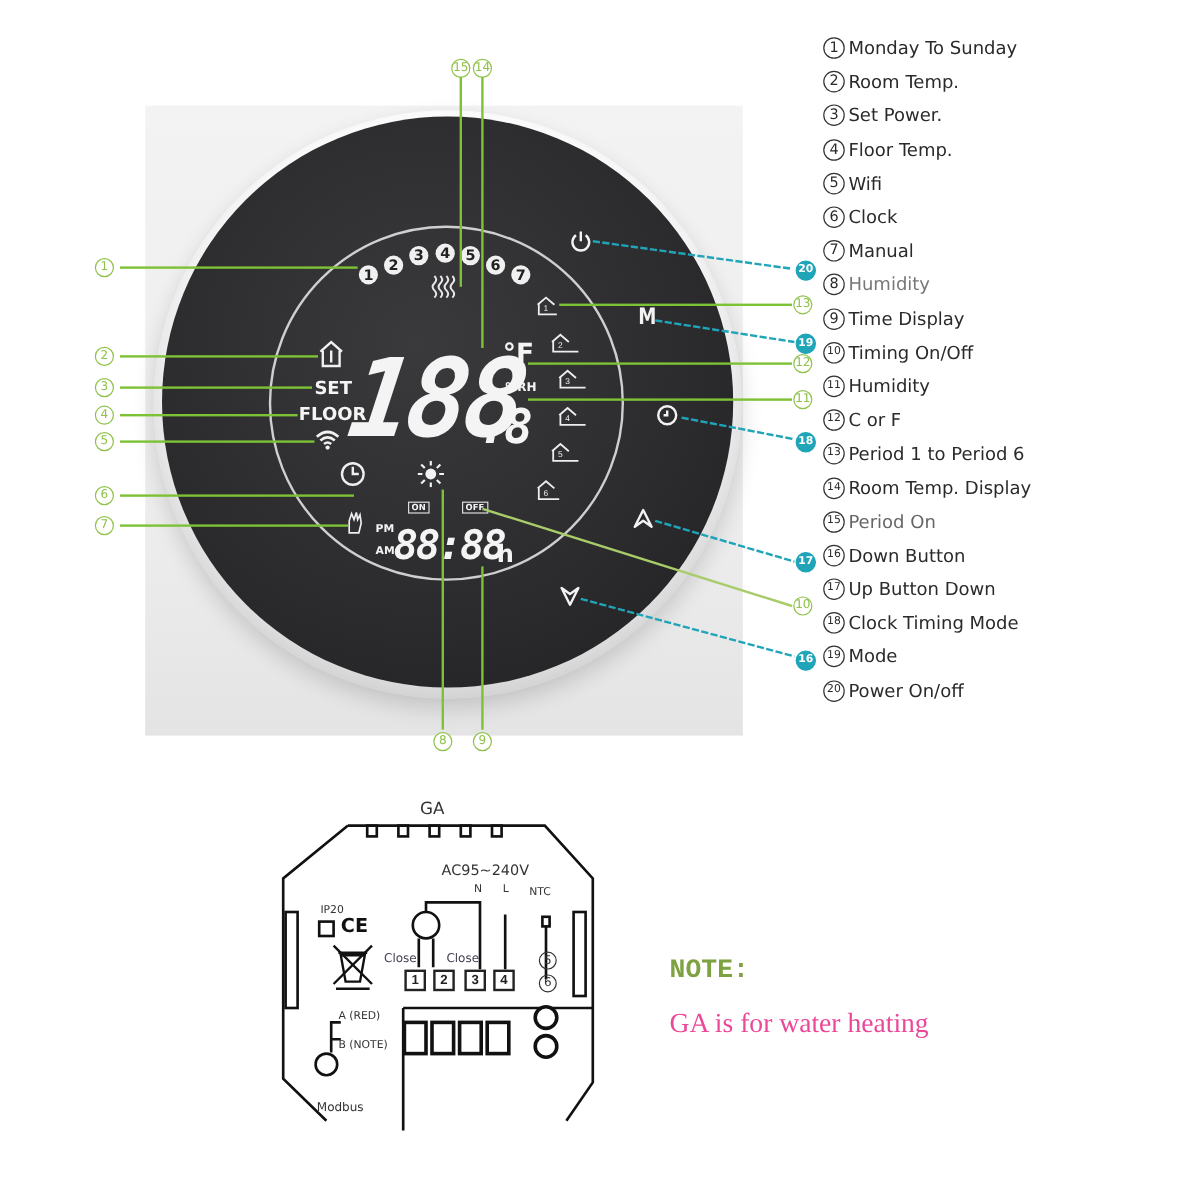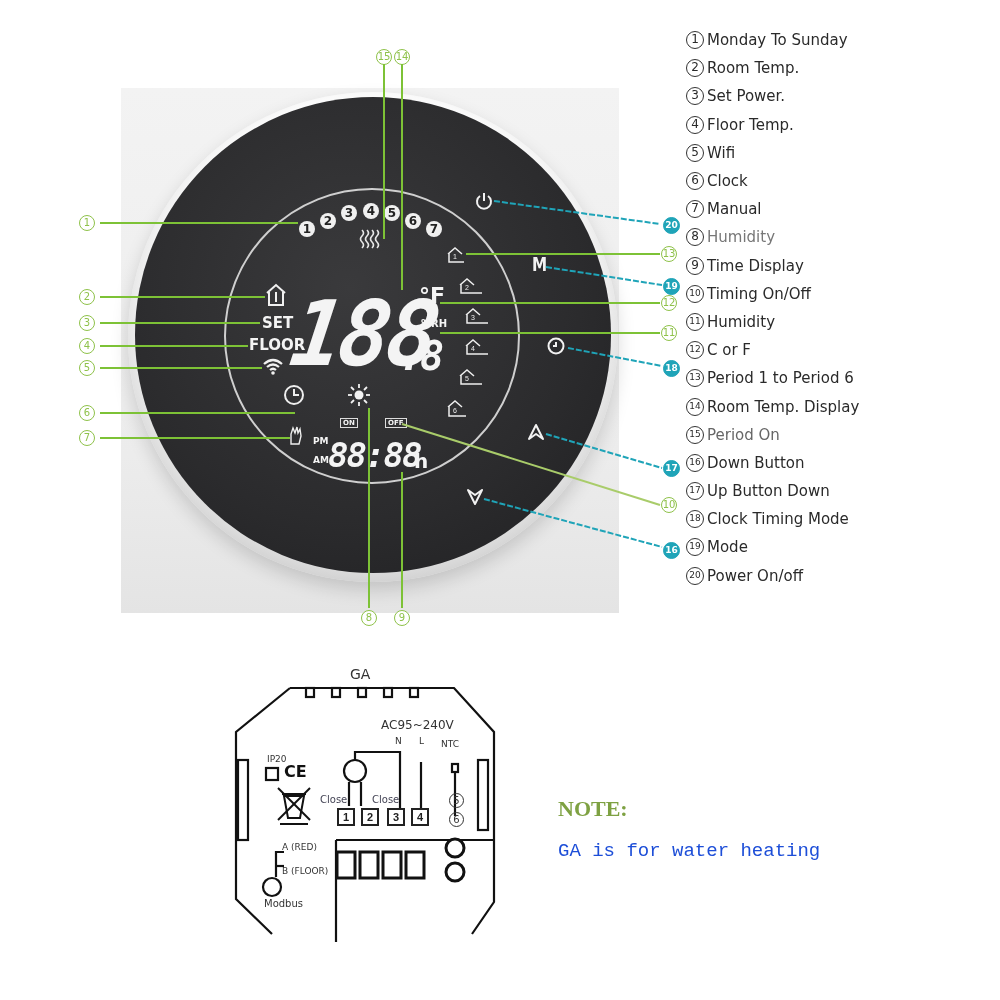--- a/index.html
+++ b/index.html
@@ -17,22 +17,22 @@
   .callout-num { width:14px; height:14px; border-radius:50%; border:1px solid #8fc24a; color:#8fc24a; font-size:10px; text-align:center; line-height:14px; background:#fff; font-family:"DejaVu Sans", sans-serif; }
   .callout-num.blue { border-color:#1fa4b8; color:#fff; background:#1fa4b8; font-weight:bold; width:15px; height:15px; line-height:15px; font-size:9px; }
   .gline { height:2px; background:#7dc236; }
   .vline { width:2px; background:#7dc236; }
   .legend { left:686px; top:26px; }
   .legend-item { display:flex; align-items:center; height:28.2px; font-size:15px; color:#2a2a2a; font-family:"DejaVu Sans", sans-serif; }
   .legend-num { display:inline-block; width:18px; height:18px; border:1.5px solid #333; border-radius:50%; text-align:center; line-height:18px; font-size:12px; margin-right:3px; box-sizing:border-box; line-height:15px; }
   .btn-icon { color:#f2f2f2; font-family:"DejaVu Sans", sans-serif; }
   .wd { font-family:"DejaVu Sans", sans-serif; color:#333; }
   .term { width:18px; height:18px; border:2px solid #222; box-sizing:border-box; text-align:center; line-height:14px; font-size:11px; font-weight:bold; color:#222; background:#fff; }
-  .note-title { left:558px; top:796px; font-size:22px; font-weight:bold; color:#7ea142; font-family:Liberation Serif, serif; }
-  .note-text { left:558px; top:840px; font-size:19px; color:#1d4ed8; font-family:Liberation Mono, monospace; }
+  .note-title { left:558px; top:796px; font-size:22px; font-weight:bold; color:#7ea142; font-family:Liberation Mono, monospace; }
+  .note-text { left:558px; top:840px; font-size:23px; color:#ec4899; font-family:Liberation Serif, serif; }
 </style>
 </head>
 <body>
 
 <div class="abs photo-bg"></div>
 <div class="abs ring"></div>
 <div class="abs face"></div>
 <div class="abs lcd-ring"></div>
 
 <div class="abs day" style="left:299px;top:221px;">1</div>
@@ -375,35 +375,35 @@
     <g stroke="#111" stroke-width="2" fill="none">
       <path d="M52 112 L56 134 H68 L72 112 Z"></path>
         <line x1="50" y1="110" x2="74" y2="110"></line>
       <line x1="46" y1="104" x2="78" y2="136"></line>
         <line x1="78" y1="104" x2="46" y2="136"></line>
       <line x1="48" y1="140" x2="76" y2="140"></line>
     </g>
   </svg>
 </div>
 
-<div class="abs wd" style="left:381px;top:718px;font-size:12px;">AC95~240V</div>
+<div class="abs wd" style="left:368px;top:718px;font-size:12px;">AC95~240V</div>
 <div class="abs wd" style="left:395px;top:736px;font-size:9px;">N</div>
 <div class="abs wd" style="left:419px;top:736px;font-size:9px;">L</div>
 <div class="abs wd" style="left:441px;top:739px;font-size:9px;">NTC</div>
 <div class="abs wd" style="left:267px;top:754px;font-size:9px;">IP20</div>
 <div class="abs wd" style="left:284px;top:762px;font-size:16px;font-weight:bold;color:#111;">CE</div>
 <div class="abs wd" style="left:320px;top:794px;font-size:10px;color:#445;">Close</div>
 <div class="abs wd" style="left:372px;top:794px;font-size:10px;color:#445;">Close</div>
 
 <div class="abs term" style="left:337px;top:808px;">1</div>
 <div class="abs term" style="left:361px;top:808px;">2</div>
 <div class="abs term" style="left:387px;top:808px;">3</div>
 <div class="abs term" style="left:411px;top:808px;">4</div>
 
 <div class="abs wd" style="left:449px;top:793px;width:13px;height:13px;border:1.5px solid #333;border-radius:50%;font-size:10px;text-align:center;line-height:13px;">5</div>
 <div class="abs wd" style="left:449px;top:812px;width:13px;height:13px;border:1.5px solid #333;border-radius:50%;font-size:10px;text-align:center;line-height:13px;">6</div>
 
 <div class="abs wd" style="left:282px;top:842px;font-size:9px;">A (RED)</div>
-<div class="abs wd" style="left:282px;top:866px;font-size:9px;">B (FLOOR)</div>
-<div class="abs wd" style="left:264px;top:898px;font-size:10px;">Modbus</div>
+<div class="abs wd" style="left:282px;top:866px;font-size:9px;">B (NOTE)</div>
+<div class="abs wd" style="left:264px;top:918px;font-size:10px;">Modbus</div>
 
 <div class="abs note-title">NOTE:</div>
 <div class="abs note-text">GA is for water heating</div>
 
 </body></html>

